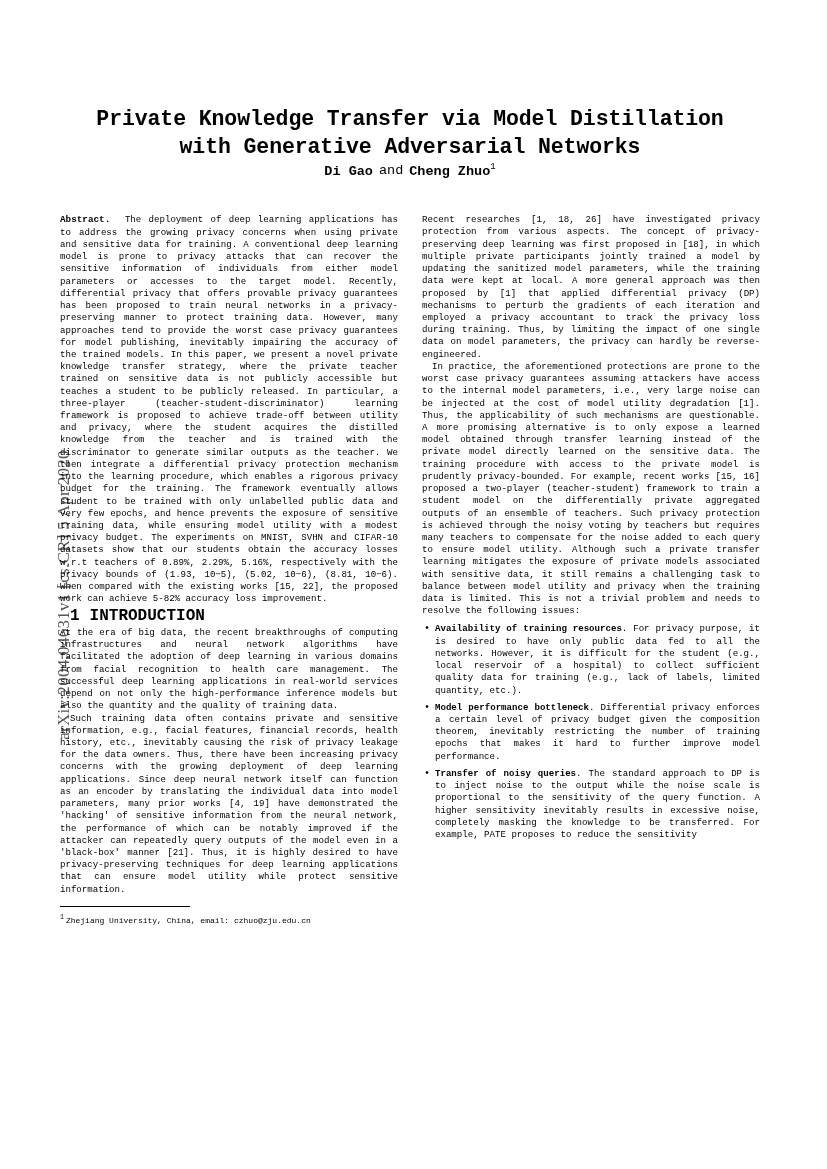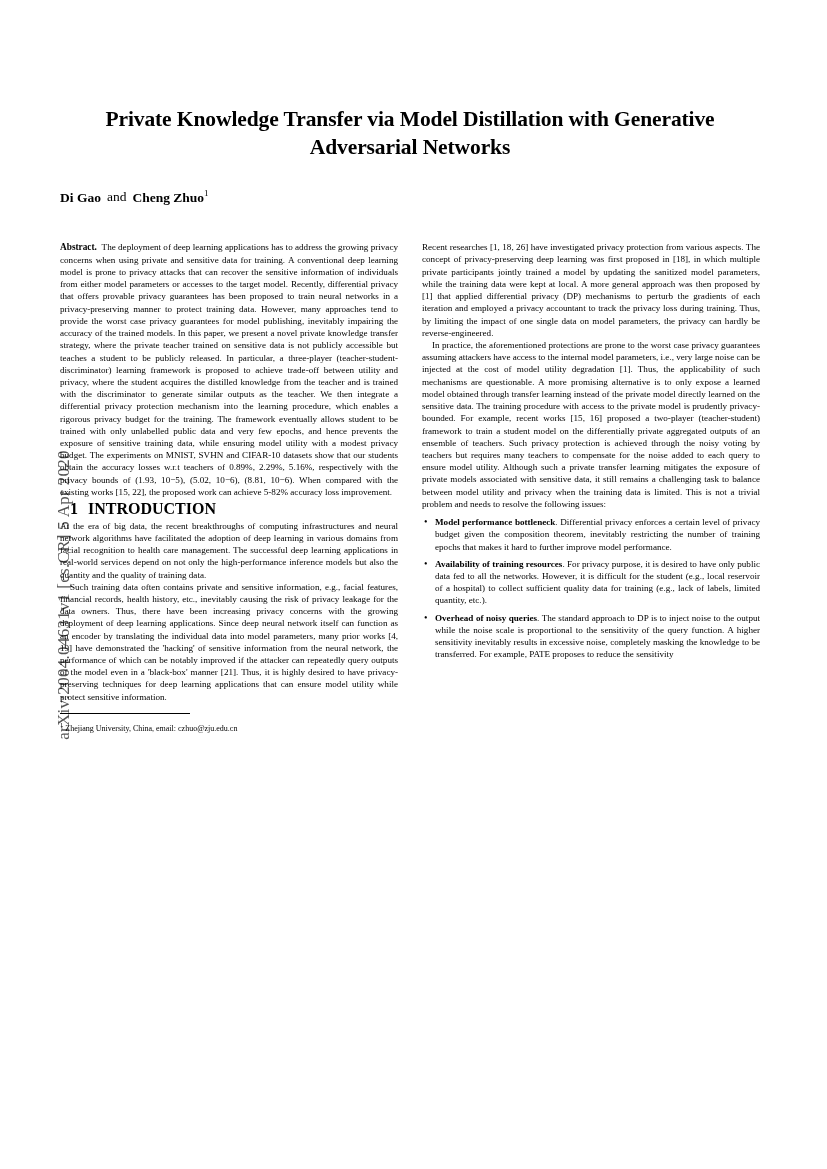--- a/index.html
+++ b/index.html
@@ -32,32 +32,33 @@
     color: #555555;
     letter-spacing: 0.3px;
     text-align: center;
     white-space: nowrap;
   }
   .content {
     position: absolute;
     left: 60px;
     top: 105px;
     width: 700px;
+    font-family: Liberation Mono, monospace;
   }
   .title {
     text-align: center;
     font-size: 21.5px;
     font-weight: bold;
     line-height: 1.32;
     margin: 0 18px;
     letter-spacing: -0.1px;
   }
   .authors {
+    text-align: center;
     font-size: 13.5px;
-    margin-top: 26px;
     font-weight: bold;
   }
   .authors .and {
     font-weight: normal;
     font-style: normal;
     padding: 0 6px;
   }
   sup.aff {
     font-size: 9px;
     vertical-align: super;
@@ -170,21 +171,21 @@
           <div class="footnote"><sup>1</sup><span>Zhejiang University, China, email: czhuo@zju.edu.cn</span></div>
         </div>
       </div>
 
       <div class="col">
 
         <p class="noindent">Recent researches [1, 18, 26] have investigated privacy protection from various aspects. The concept of privacy-preserving deep learning was first proposed in [18], in which multiple private participants jointly trained a model by updating the sanitized model parameters, while the training data were kept at local. A more general approach was then proposed by [1] that applied differential privacy (DP) mechanisms to perturb the gradients of each iteration and employed a privacy accountant to track the privacy loss during training. Thus, by limiting the impact of one single data on model parameters, the privacy can hardly be reverse-engineered.</p>
         <p>In practice, the aforementioned protections are prone to the worst case privacy guarantees assuming attackers have access to the internal model parameters, i.e., very large noise can be injected at the cost of model utility degradation [1]. Thus, the applicability of such mechanisms are questionable. A more promising alternative is to only expose a learned model obtained through transfer learning instead of the private model directly learned on the sensitive data. The training procedure with access to the private model is prudently privacy-bounded. For example, recent works [15, 16] proposed a two-player (teacher-student) framework to train a student model on the differentially private aggregated outputs of an ensemble of teachers. Such privacy protection is achieved through the noisy voting by teachers but requires many teachers to compensate for the noise added to each query to ensure model utility. Although such a private transfer learning mitigates the exposure of private models associated with sensitive data, it still remains a challenging task to balance between model utility and privacy when the training data is limited. This is not a trivial problem and needs to resolve the following issues:</p>
 
         <ul class="bullets">
+          <li><span class="bold">Availability of training resources</span><span>. For privacy purpose, it is desired to have only public data fed to all the networks. However, it is difficult for the student (e.g., local reservoir of a hospital) to collect sufficient quality data for training (e.g., lack of labels, limited quantity, etc.).</span></li>
           <li><span class="bold">Model performance bottleneck</span><span>. Differential privacy enforces a certain level of privacy budget given the composition theorem, inevitably restricting the number of training epochs that makes it hard to further improve model performance.</span></li>
-          <li><span class="bold">Availability of training resources</span><span>. For privacy purpose, it is desired to have only public data fed to all the networks. However, it is difficult for the student (e.g., local reservoir of a hospital) to collect sufficient quality data for training (e.g., lack of labels, limited quantity, etc.).</span></li>
-          <li><span class="bold">Overhead of noisy queries</span><span>. The standard approach to DP is to inject noise to the output while the noise scale is proportional to the sensitivity of the query function. A higher sensitivity inevitably results in excessive noise, completely masking the knowledge to be transferred. For example, PATE proposes to reduce the sensitivity</span></li>
+          <li><span class="bold">Transfer of noisy queries</span><span>. The standard approach to DP is to inject noise to the output while the noise scale is proportional to the sensitivity of the query function. A higher sensitivity inevitably results in excessive noise, completely masking the knowledge to be transferred. For example, PATE proposes to reduce the sensitivity</span></li>
         </ul>
       </div>
 
     </div>
   </div>
 </div>
 
 </body></html>

